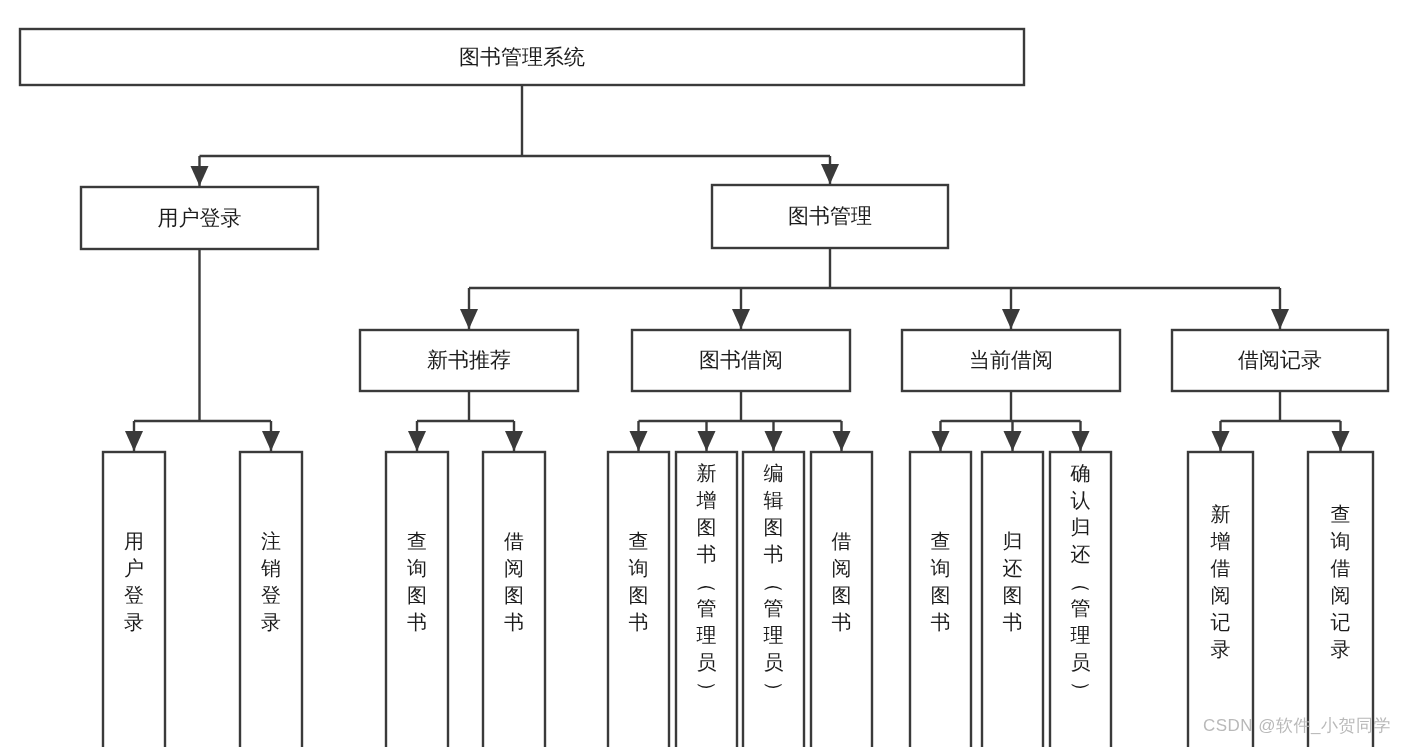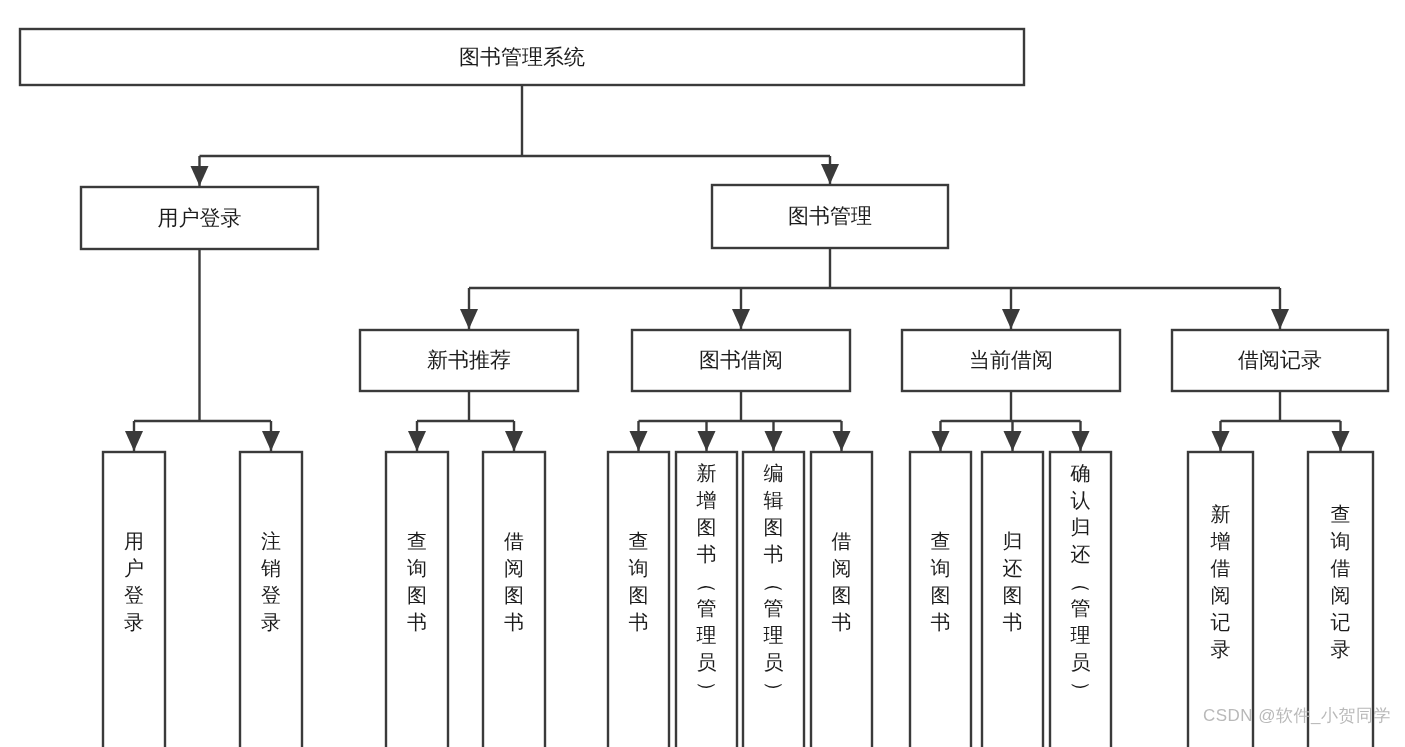--- a/index.html
+++ b/index.html
@@ -46,21 +46,21 @@
   .node-label-v-char {
     font-family: "Liberation Sans", "DejaVu Sans", sans-serif;
     font-size: 20px;
     fill: #1c1c1c;
     text-anchor: middle;
     dominant-baseline: middle;
   }
   .watermark {
     position: absolute;
     right: 14px;
-    bottom: 20px;
+    bottom: 10px;
     font-family: "Liberation Sans", "DejaVu Sans", sans-serif;
     font-size: 17px;
     color: #b9b9b9;
     letter-spacing: 0.5px;
     white-space: nowrap;
     user-select: none;
   }
 </style>
 </head>
 <body>

